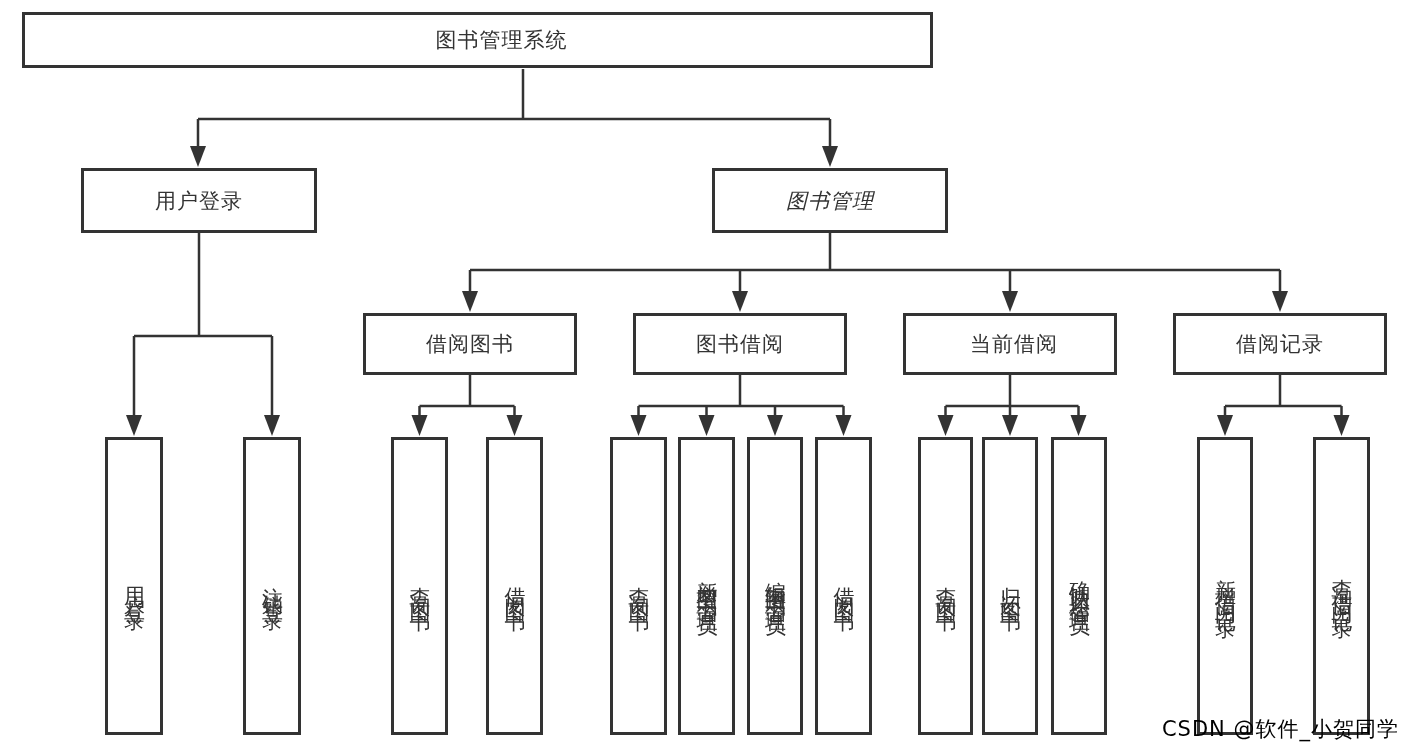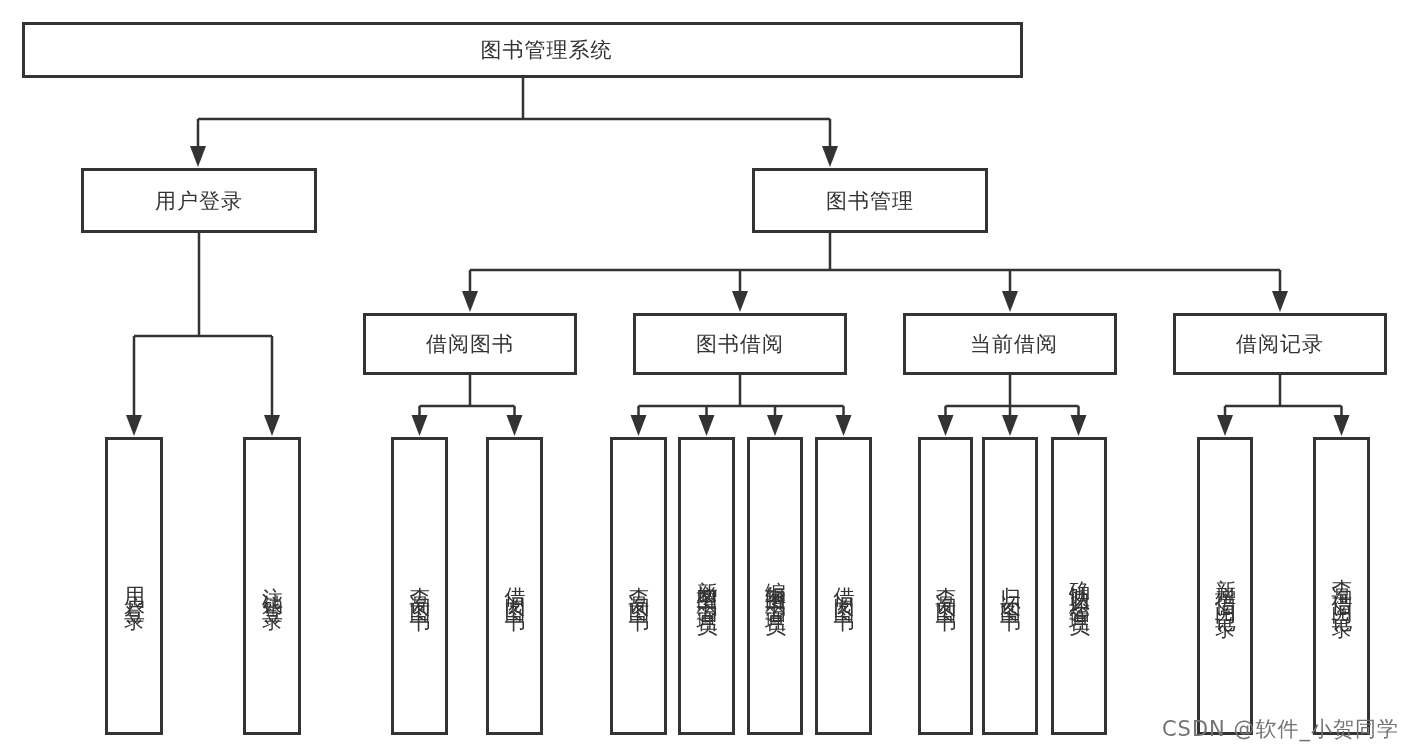--- a/index.html
+++ b/index.html
@@ -61,21 +61,21 @@
     top: 168px;
     width: 236px;
     height: 65px;
   }
   #watermark {
     position: absolute;
     right: 6px;
     bottom: 4px;
     z-index: 3;
     font-size: 21px;
-    color: #737373;
+    color: #000000;
     letter-spacing: 1px;
     white-space: nowrap;
   }
 </style>
 </head>
 <body>
 
 <div id="stage">
 
   <svg id="connector-svg" viewBox="0 0 1405 747" xmlns="http://www.w3.org/2000/svg">
@@ -128,28 +128,28 @@
       <polygon points="767,415 783,415 775,436"></polygon>
       <polygon points="835.5,415 851.5,415 843.5,436"></polygon>
       <polygon points="937.5,415 953.5,415 945.5,436"></polygon>
       <polygon points="1002,415 1018,415 1010,436"></polygon>
       <polygon points="1070.5,415 1086.5,415 1078.5,436"></polygon>
       <polygon points="1217,415 1233,415 1225,436"></polygon>
       <polygon points="1333.5,415 1349.5,415 1341.5,436"></polygon>
     </g>
   </svg>
 
-  <div class="node" style="left:22px; top:22px; width:1001px; height:56px;padding-left:48px;">
+  <div class="node" style="left:22px; top:12px; width:911px; height:56px;padding-left:48px;">
     <span class="hlabel">图书管理系统</span>
   </div>
 
   <div class="node lvl2" style="left:81px;">
     <span class="hlabel">用户登录</span>
   </div>
-  <div class="node lvl2" style="left:752px;">
+  <div class="node lvl2" style="left:712px;font-style:italic;">
     <span class="hlabel">图书管理</span>
   </div>
 
   <div class="node lvl3" style="left:363px;">
     <span class="hlabel">借阅图书</span>
   </div>
   <div class="node lvl3" style="left:633px;text-align:right;">
     <span class="hlabel">图书借阅</span>
   </div>
   <div class="node lvl3" style="left:903px;padding-left:8px;">

